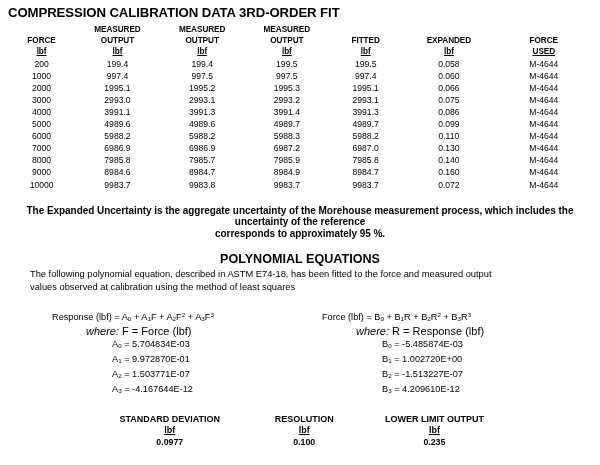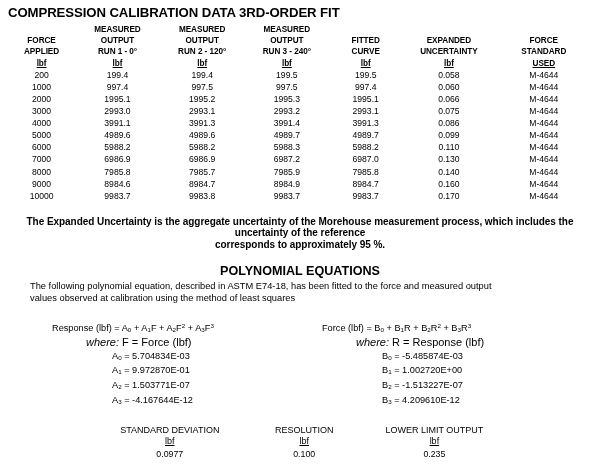--- a/index.html
+++ b/index.html
@@ -130,24 +130,25 @@
   table.stats {
     margin: 16px auto 0 auto;
     border-collapse: collapse;
     table-layout: fixed;
     width: 420px;
   }
   table.stats th, table.stats td {
     text-align: center;
     padding: 0;
     line-height: 11.4px;
+    font-weight: bold;
   }
   table.stats th {
     font-size: 9px;
-    font-weight: normal;
+    font-weight: bold;
   }
   table.stats td {
     font-size: 8.8px;
     line-height: 12.4px;
   }
   col.s0 { width: 38%; }
   col.s1 { width: 26%; }
   col.s2 { width: 36%; }
 </style>
 </head>
@@ -180,29 +181,20 @@
       <tr>
         <th>FORCE</th>
         <th>OUTPUT</th>
         <th>OUTPUT</th>
         <th>OUTPUT</th>
         <th>FITTED</th>
         <th>EXPANDED</th>
         <th>FORCE</th>
       </tr>
       <tr>
-        <th>APPLIED</th>
-        <th>RUN 1 - 0°</th>
-        <th>RUN 2 - 120°</th>
-        <th>RUN 3 - 240°</th>
-        <th>CURVE</th>
-        <th>UNCERTAINTY</th>
-        <th>STANDARD</th>
-      </tr>
-      <tr>
         <th class="hdr-unit"><span class="u">lbf</span></th>
         <th class="hdr-unit"><span class="u">lbf</span></th>
         <th class="hdr-unit"><span class="u">lbf</span></th>
         <th class="hdr-unit"><span class="u">lbf</span></th>
         <th class="hdr-unit"><span class="u">lbf</span></th>
         <th class="hdr-unit"><span class="u">lbf</span></th>
         <th class="hdr-unit"><span class="u">USED</span></th>
       </tr>
     </thead>
     <tbody>
@@ -295,21 +287,21 @@
           <td>8984.7</td>
           <td>0.160</td>
           <td>M-4644</td>
         </tr>
         <tr>
           <td>10000</td>
           <td>9983.7</td>
           <td>9983.8</td>
           <td>9983.7</td>
           <td>9983.7</td>
-          <td>0.170</td>
+          <td>0.072</td>
           <td>M-4644</td>
         </tr>
       </tbody>
   </table>
 
   <div class="note">
     <span class="ln">The Expanded Uncertainty is the aggregate uncertainty of the Morehouse measurement process, which includes the uncertainty of the reference</span>
     <span class="ln">corresponds to approximately 95 %.</span>
   </div>
 

